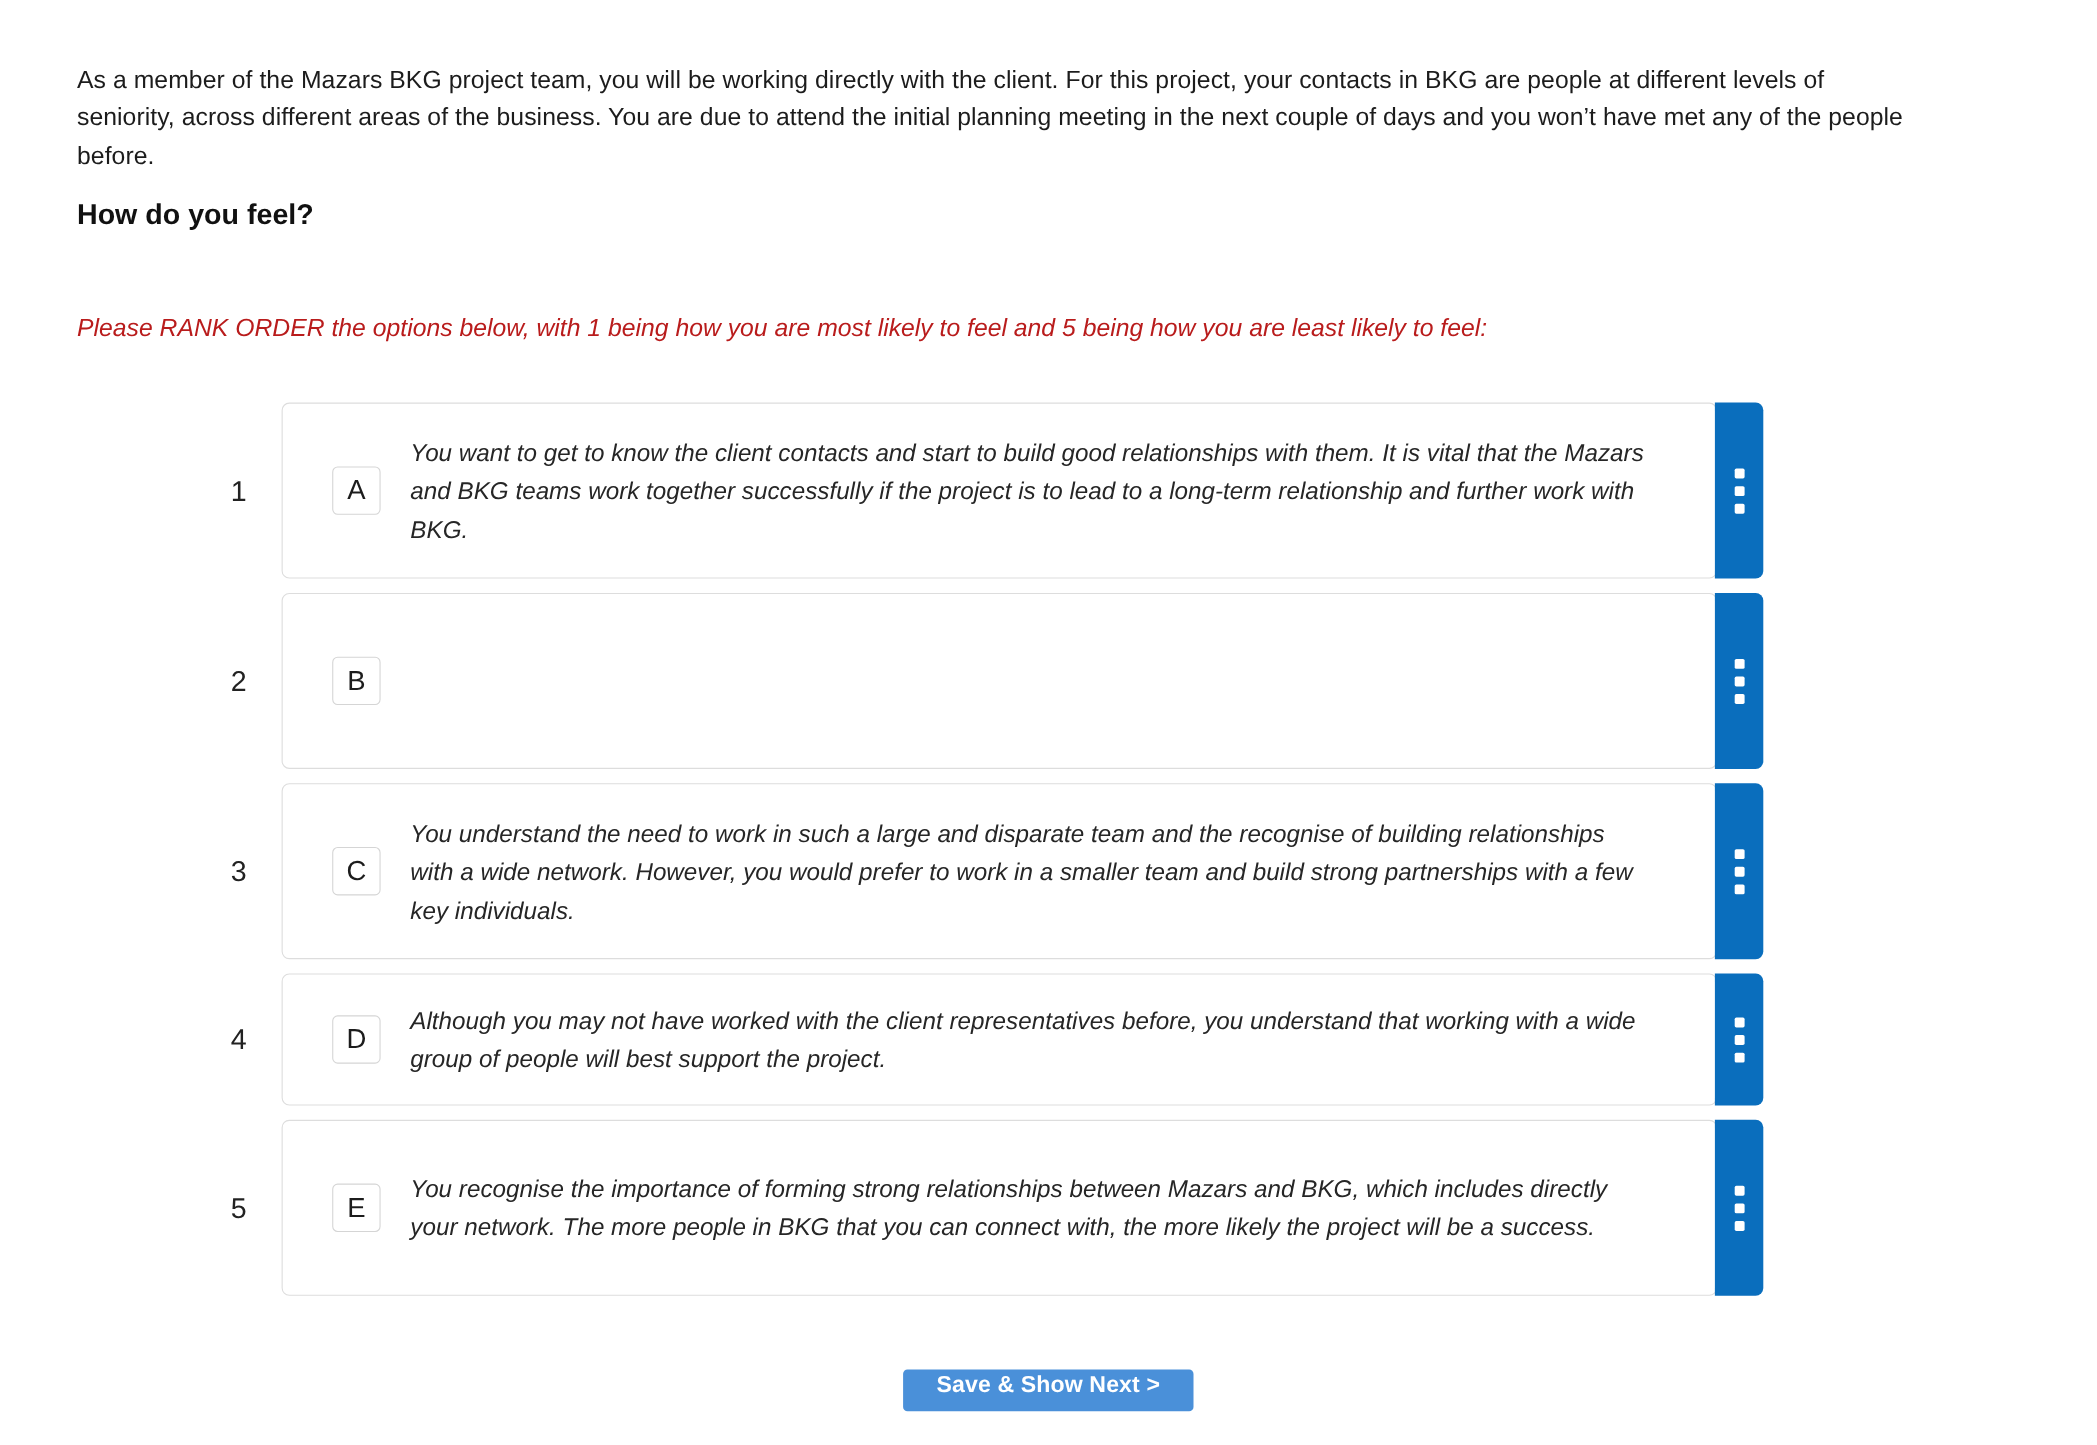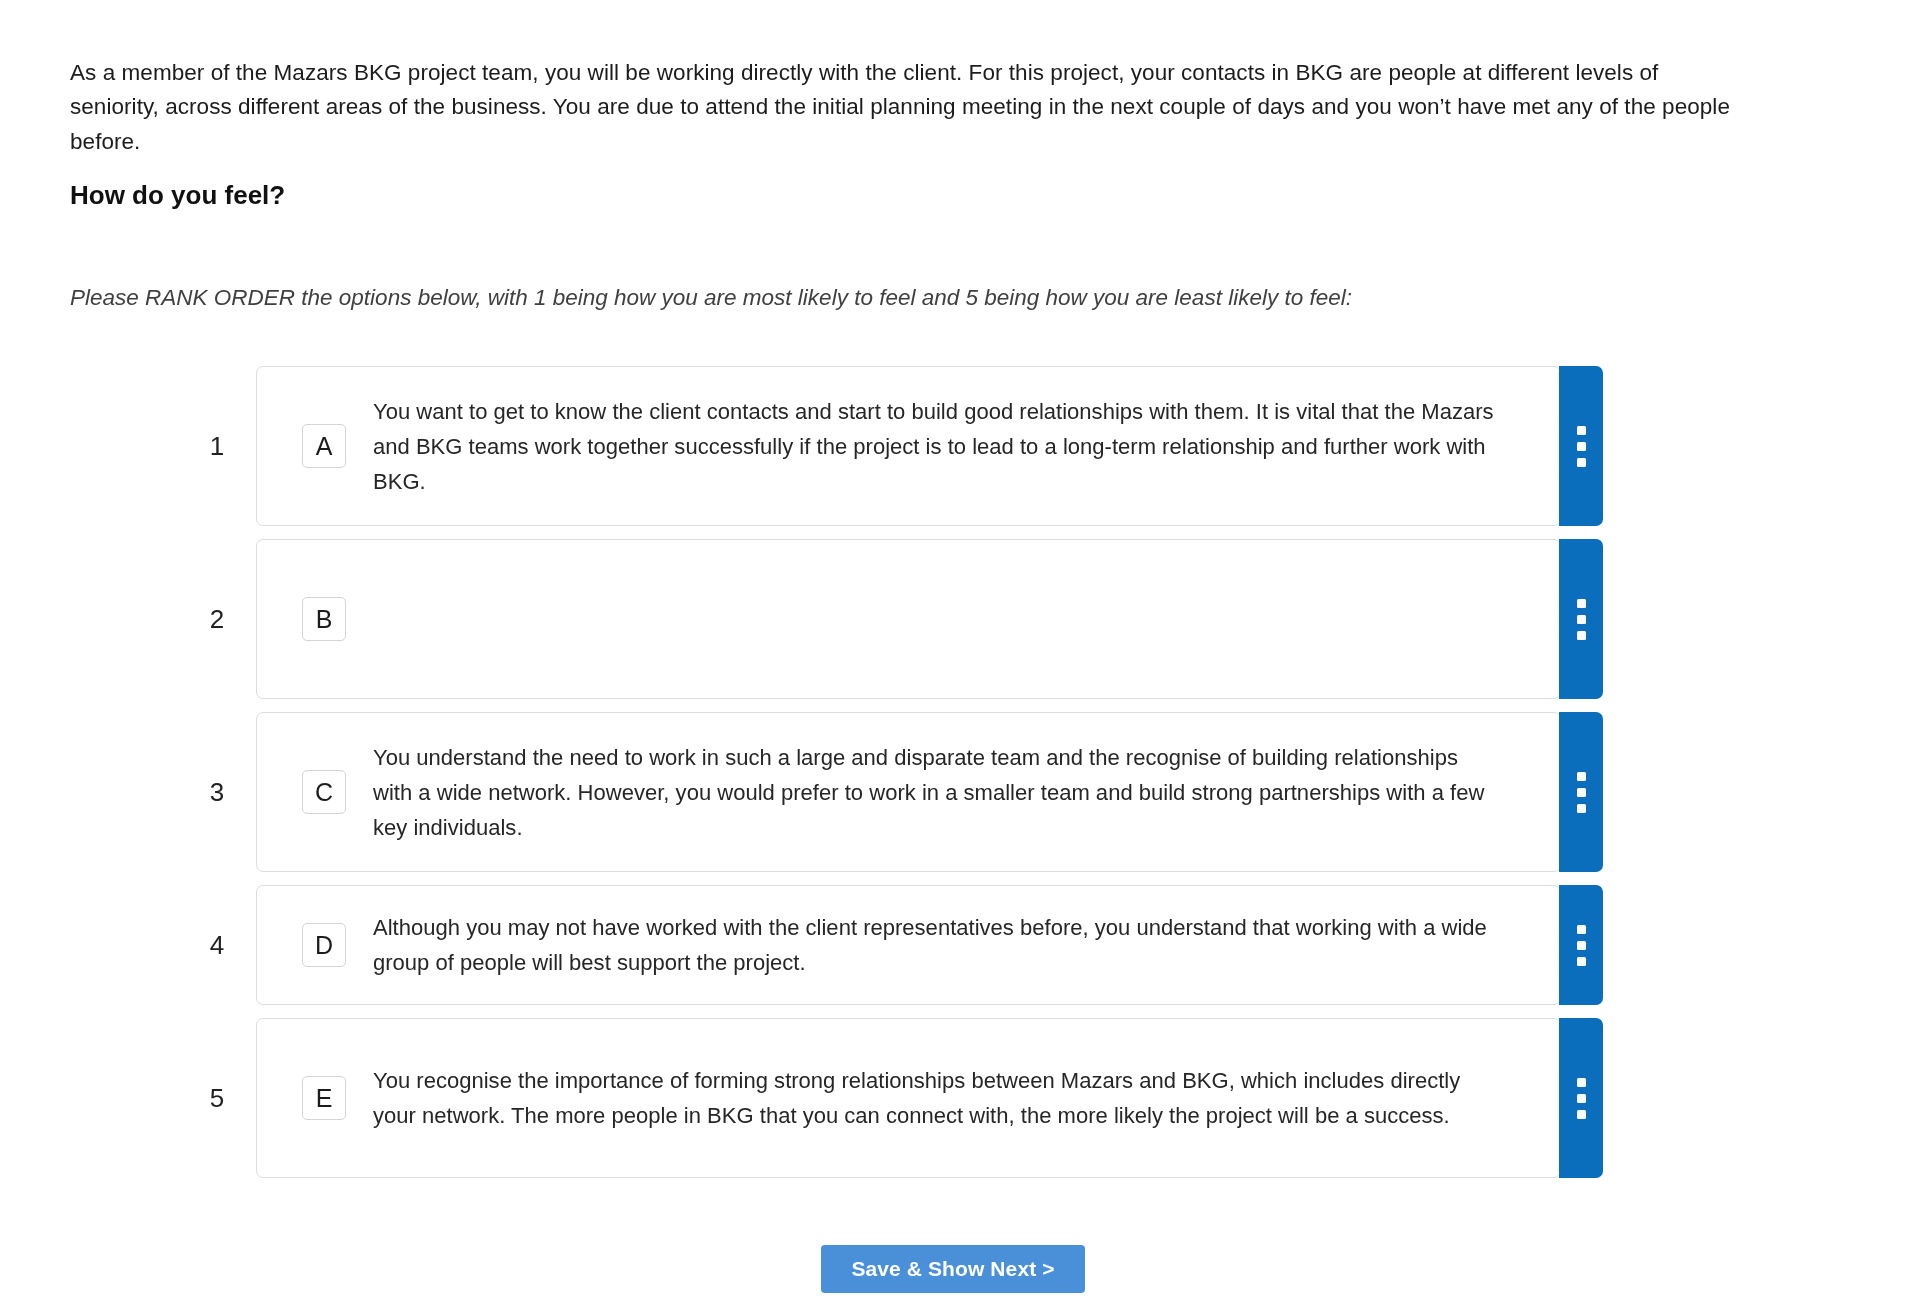--- a/index.html
+++ b/index.html
@@ -46,21 +46,21 @@
     color: #111111;
   }
 
   .instruction {
     position: absolute;
     left: 70px;
     top: 283px;
     font-size: 22.5px;
     line-height: 30px;
     font-style: italic;
-    color: #404040;
+    color: #b91c1c;
   }
 
   
   .rank-list {
     position: absolute;
     left: 0;
     top: 366px;
     width: 1906px;
   }
 
@@ -115,20 +115,21 @@
 
   .card-text {
     margin-left: 27px;
     margin-right: 60px;
     font-size: 22px;
     line-height: 35px;
     color: #262626;
     flex: 1 1 auto;
     padding: 4px 0;
     letter-spacing: 0.02px;
+    font-style: italic;
   }
 
   .drag-handle {
     position: absolute;
     right: -43px;
     top: -1px;
     bottom: -1px;
     width: 44px;
     background: #0a6ebd;
     border-radius: 0 7px 7px 0;
@@ -158,21 +159,21 @@
   }
 
   .save-button {
     background: #4a90d9;
     color: #ffffff;
     border: none;
     border-radius: 4px;
     font-family: "Liberation Sans", "DejaVu Sans", sans-serif;
     font-size: 21px;
     font-weight: bold;
-    padding: 13px 30px 14px 30px;
+    padding: 3px 30px 14px 30px;
     cursor: pointer;
     letter-spacing: 0.1px;
     line-height: 1;
   }
 </style>
 </head>
 <body>
 
 <div class="page">
 

